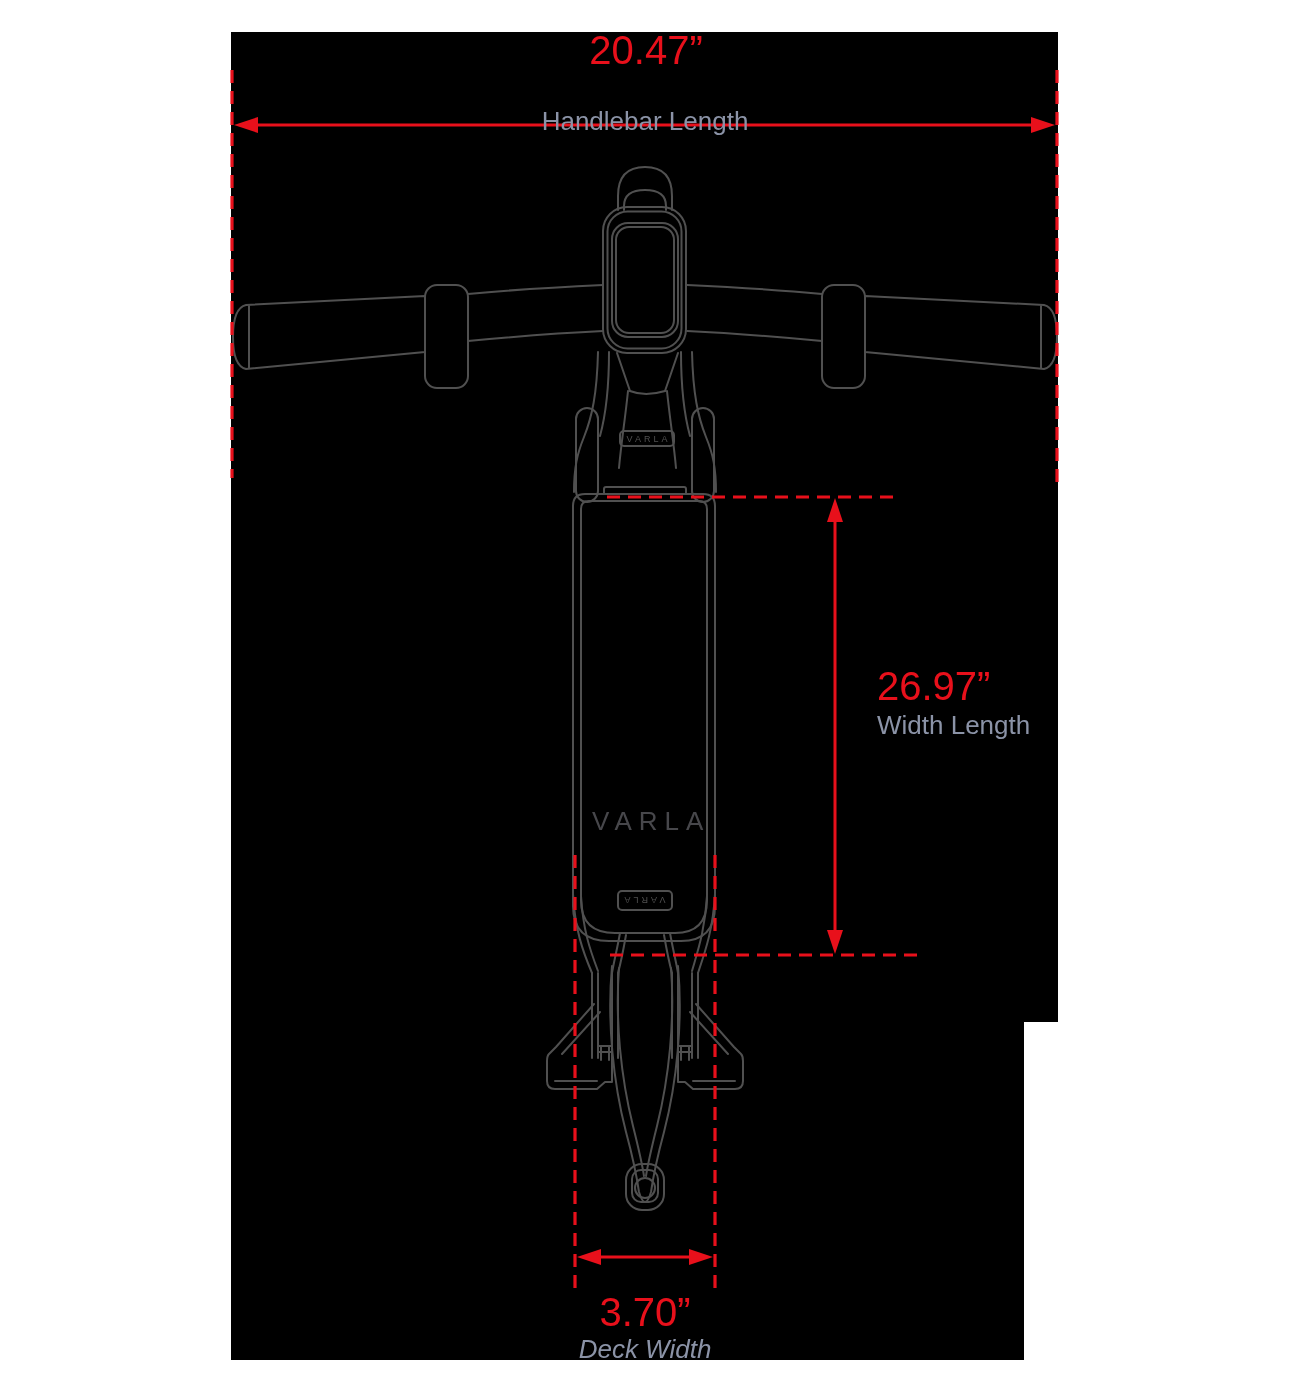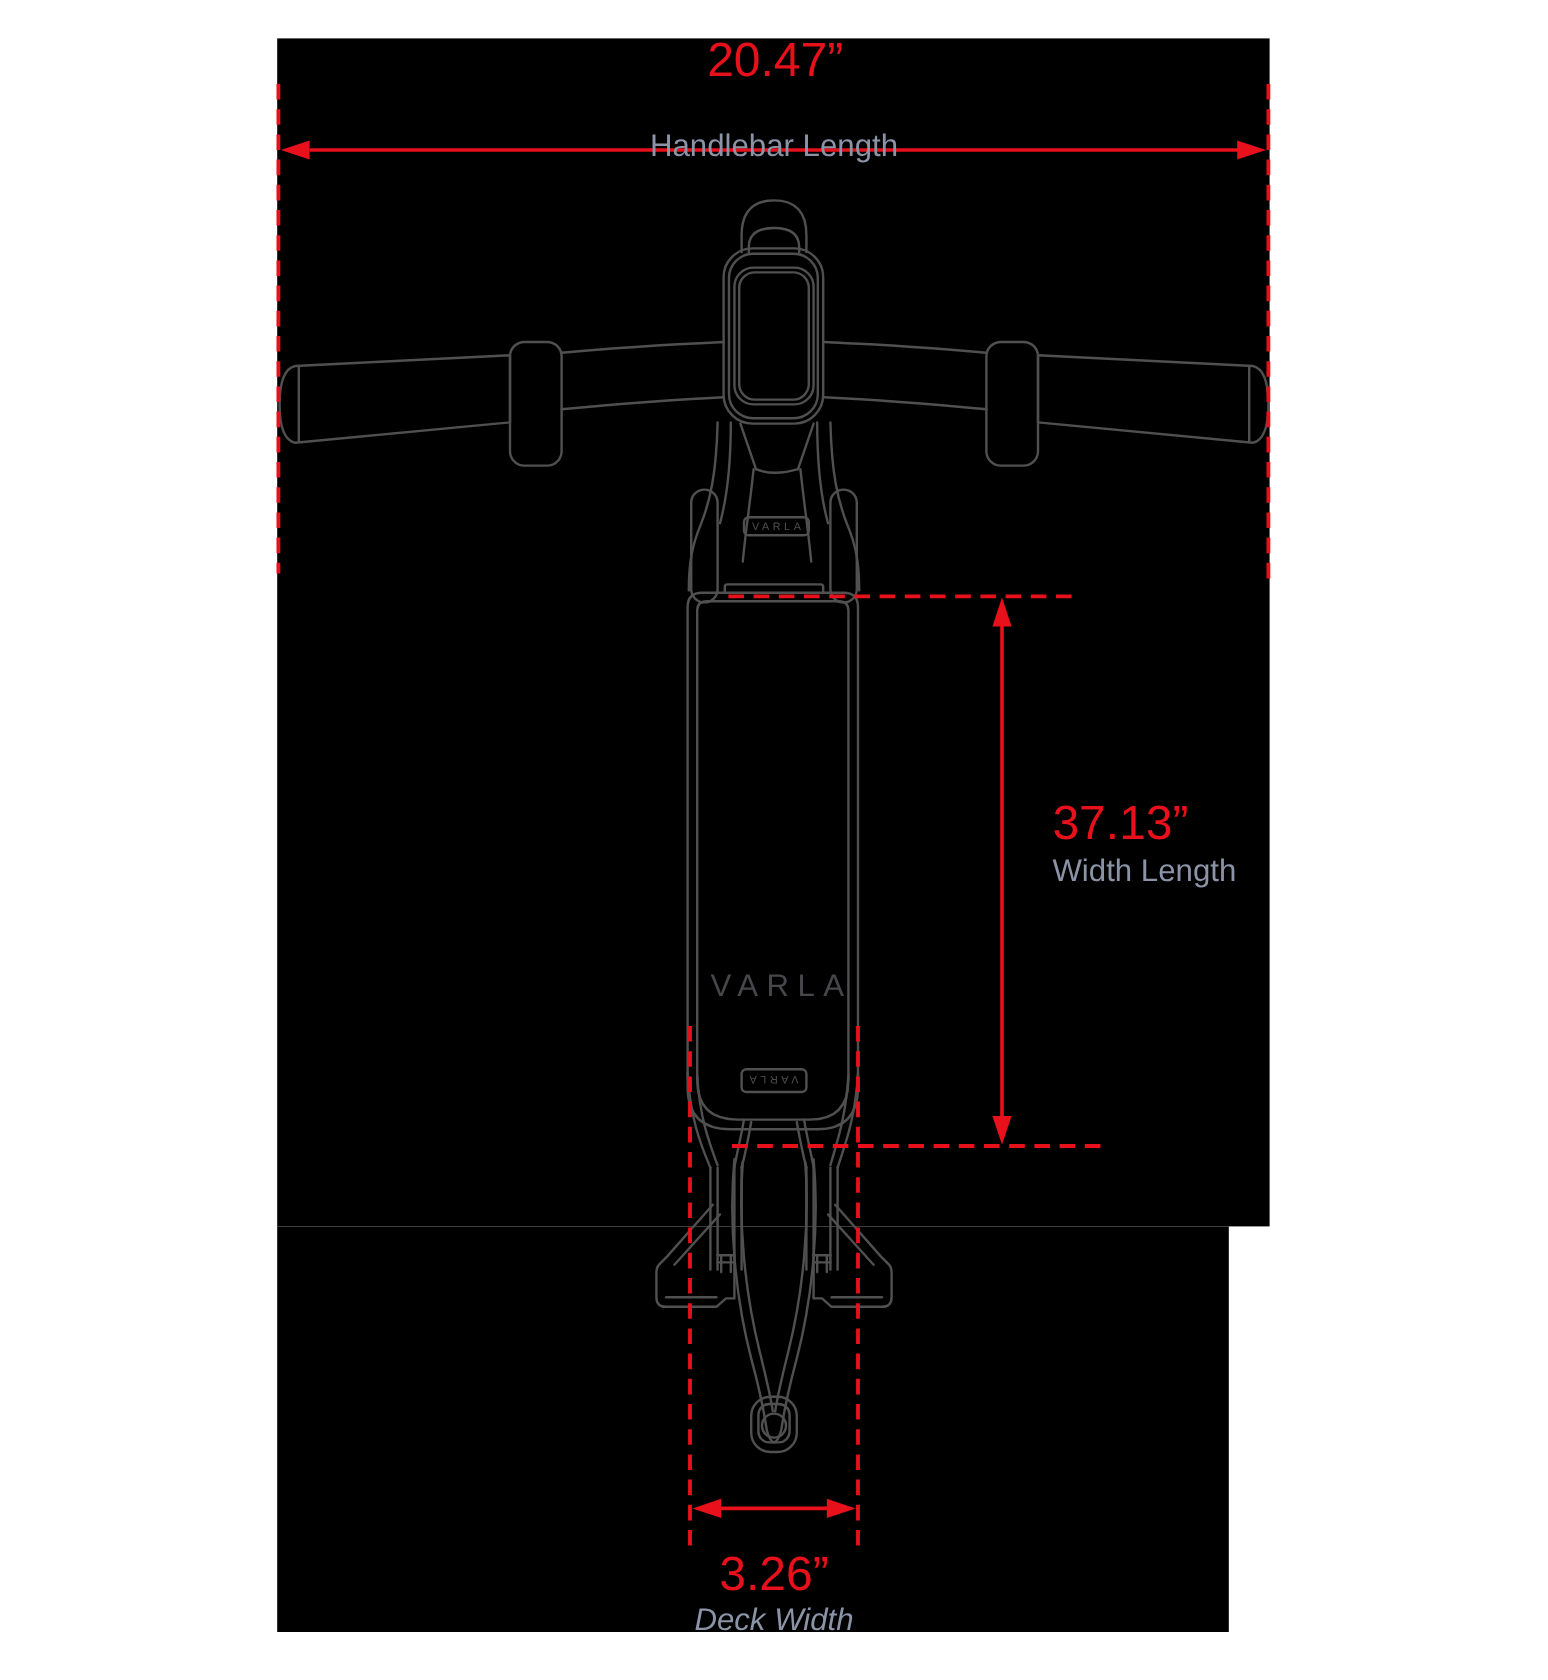--- a/index.html
+++ b/index.html
@@ -195,24 +195,24 @@
       <path class="reddash" d="M715 855 L715 1295"></path>
       <path class="redline" d="M600 1257 L690 1257"></path>
       <path class="redarrow" d="M577 1257 L601 1249 L601 1265 Z"></path>
       <path class="redarrow" d="M713 1257 L689 1249 L689 1265 Z"></path>
     </g>
   </svg>
 
   <div class="txt dim-num center t-handlebar-num">20.47”</div>
   <div class="txt dim-label center t-handlebar-label">Handlebar Length</div>
 
-  <div class="txt dim-num t-decklen-num">37.13”</div>
+  <div class="txt dim-num t-decklen-num">26.97”</div>
   <div class="txt dim-label t-decklen-label">Width Length</div>
 
-  <div class="txt dim-num center t-deckwid-num">3.26”</div>
+  <div class="txt dim-num center t-deckwid-num">3.70”</div>
   <div class="txt dim-label center t-deckwid-label">Deck Width</div>
 
   <div class="deck-logo">VARLA</div>
 
   <div class="badge badge-stem">VARLA</div>
 
   <div class="badge badge-deck">VARLA</div>
 
 </div>
 

